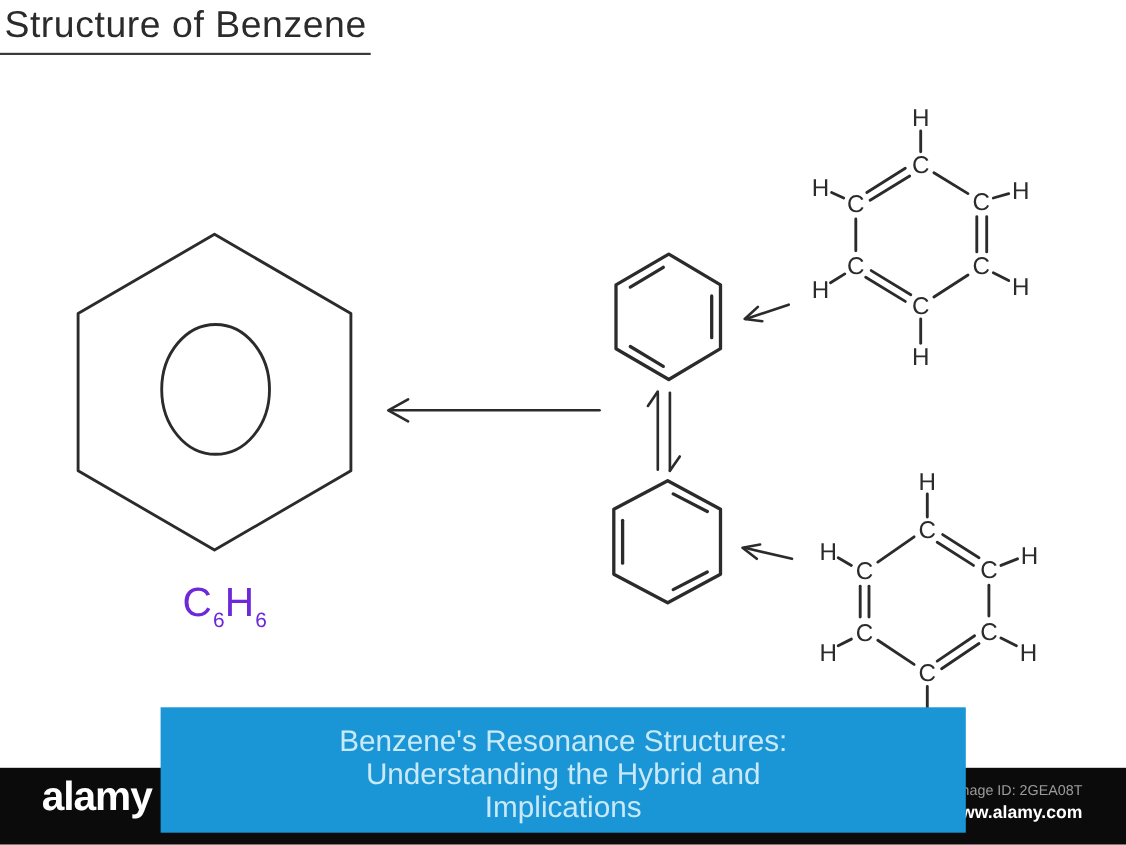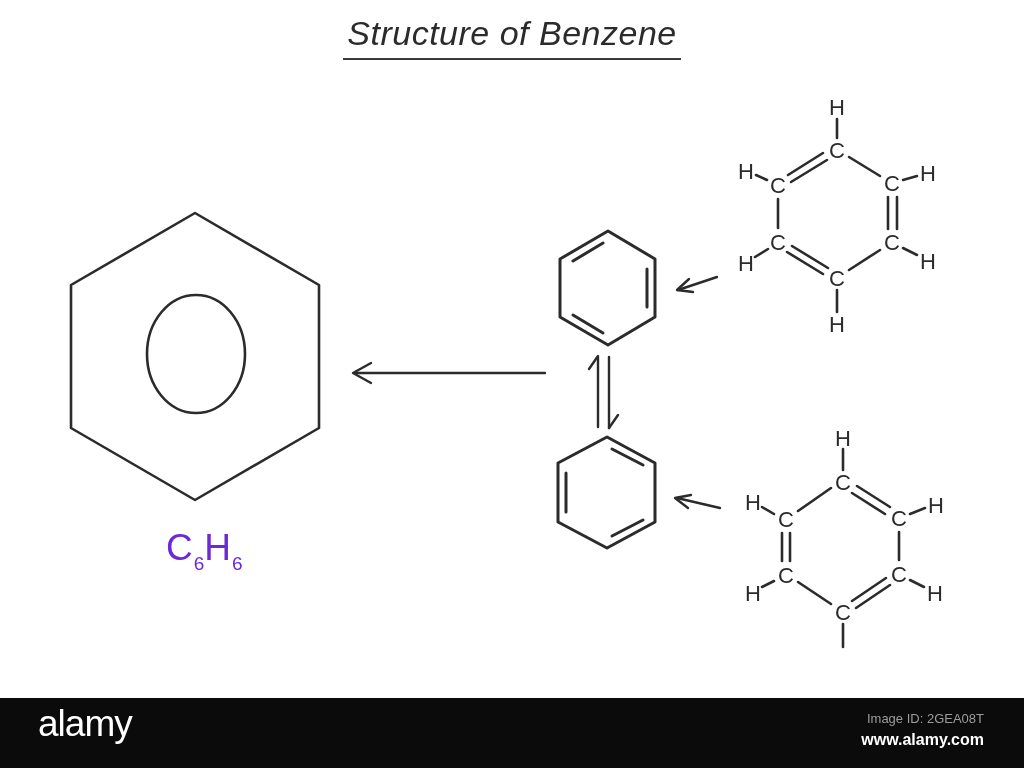--- a/index.html
+++ b/index.html
@@ -2,21 +2,21 @@
 <html><head>
 <meta charset="utf-8">
 <style>
   html,body{margin:0;padding:0;background:#888;}
   .page{
     position:relative;width:1024px;height:768px;background:#ffffff;
     overflow:hidden;font-family:"Liberation Sans",sans-serif;
     margin:0 auto;
   }
   
-  .title-wrap{position:absolute;left:0;top:14px;width:100%;text-align:center;font-style:italic;}
+  .title-wrap{position:absolute;left:0;top:4px;width:100%;text-align:left;}
   .title{
     display:inline-block;font-size:34px;color:#2b2b2b;letter-spacing:.5px;
     border-bottom:2px solid #3a3a3a;padding:0 4px 5px 4px;font-weight:400;
   }
   
   .diagram{position:absolute;left:0;top:0;width:1024px;height:768px;z-index:1;}
   .diagram line,.diagram polygon,.diagram path,.diagram ellipse{
     stroke:#2b2b2b;fill:none;stroke-linecap:round;stroke-linejoin:round;
   }
   .diagram text{
@@ -29,21 +29,21 @@
     font-size:37px;color:#6d28d9;letter-spacing:1px;
   }
   .formula .sub{font-size:19px;position:relative;top:10px;letter-spacing:0;}
   
   .footer{
     position:absolute;left:0;top:698px;width:1024px;height:70px;
     background:#0b0b0b;z-index:2;
   }
   .alamy-logo{
     position:absolute;left:38px;top:703px;z-index:2;
-    color:#ffffff;font-size:37px;font-weight:normal;letter-spacing:-1px;
+    color:#ffffff;font-size:37px;font-weight:bold;letter-spacing:-1px;
   }
   .footer-right{
     position:absolute;right:40px;top:711px;z-index:2;text-align:right;
   }
   .image-id{color:#9c9c9c;font-size:13px;margin-bottom:5px;}
   .website{color:#ffffff;font-size:16px;font-weight:bold;}
   
   .banner{
     position:absolute;left:146px;top:643px;width:732px;height:114px;
     background:#1a96d6;z-index:3;
@@ -177,14 +177,19 @@
     <span>C</span><span class="sub">6</span><span>H</span><span class="sub">6</span>
   </div>
 
   <div class="footer"></div>
   <div class="alamy-logo">alamy</div>
   <div class="footer-right">
     <div class="image-id">Image ID: 2GEA08T</div>
     <div class="website">www.alamy.com</div>
   </div>
 
+  <div class="banner">
+    <div class="banner-line">Benzene's Resonance Structures:</div>
+    <div class="banner-line">Understanding the Hybrid and</div>
+    <div class="banner-line">Implications</div>
+  </div>
 
 </div>
 
 </body></html>

